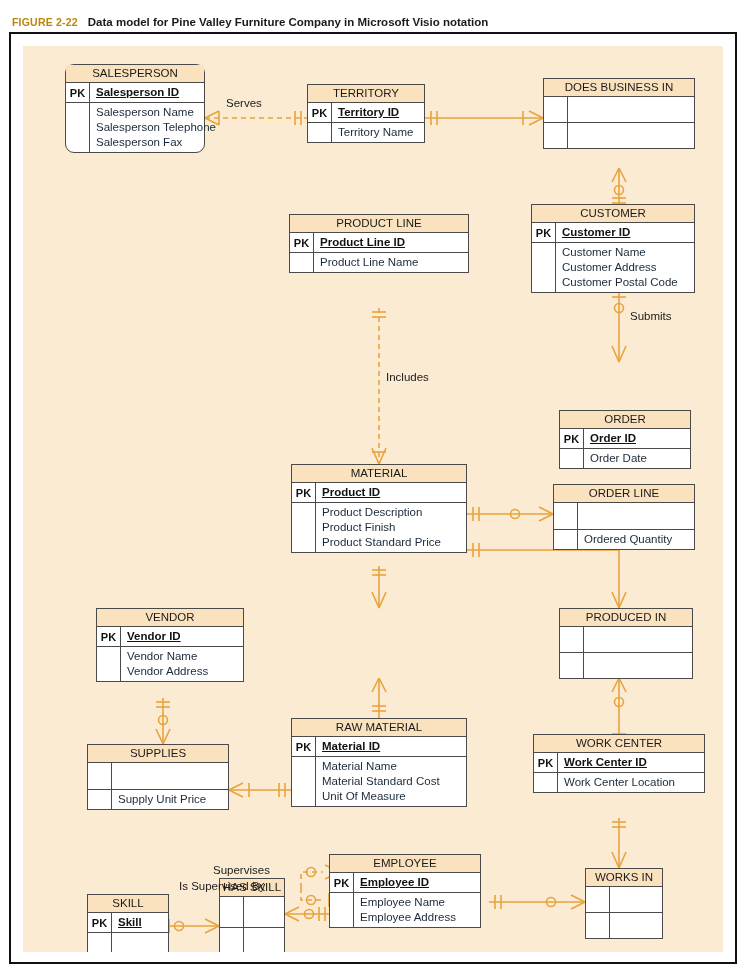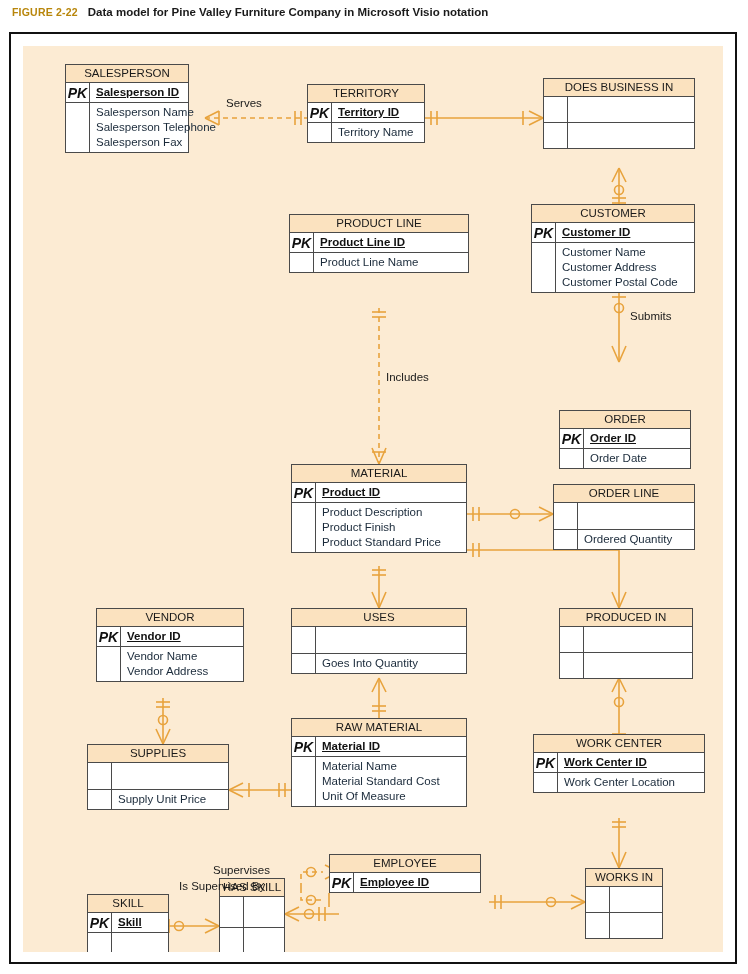--- a/index.html
+++ b/index.html
@@ -2,21 +2,21 @@
 <html><head>
 <meta charset="utf-8">
 <style>
   html,body{margin:0;padding:0;background:#ffffff;}
   body{width:748px;height:974px;position:relative;
        font-family:"Liberation Sans","DejaVu Sans",sans-serif;
        -webkit-font-smoothing:antialiased;}
 
   
   #figure-caption{position:absolute;left:12px;top:6px;width:724px;height:22px;
-      display:flex;align-items:flex-start;gap:10px;white-space:nowrap;}
+      display:flex;align-items:flex-end;gap:10px;white-space:nowrap;}
   #figure-caption .fig-num{color:#b8860b;font-weight:bold;font-size:10.5px;
       letter-spacing:.2px;}
   #figure-caption .fig-title{color:#1a1a1a;font-weight:bold;font-size:11.5px;}
 
   
   #diagram-frame{position:absolute;left:9px;top:32px;width:728px;height:932px;
       border:2px solid #111;background:#ffffff;box-sizing:border-box;}
   #diagram-canvas{position:absolute;left:12px;top:12px;right:12px;bottom:10px;
       background:#fcebd3;overflow:hidden;}
 
@@ -26,21 +26,21 @@
   
   .entity{position:absolute;border:1px solid #4a4a4a;background:#ffffff;
       box-sizing:border-box;z-index:5;}
   .entity .ent-head{height:17px;line-height:17px;background:#fbe2bf;
       border-bottom:1px solid #4a4a4a;text-align:center;font-size:11.5px;
       color:#1a1a1a;white-space:nowrap;overflow:hidden;}
   .entity .ent-sec{display:flex;border-bottom:1px solid #4a4a4a;}
   .entity .ent-sec:last-child{border-bottom:none;}
   .entity .pk-col{width:23px;min-width:23px;border-right:1px solid #4a4a4a;
       display:flex;align-items:center;justify-content:center;
-      font-size:14px;font-weight:bold;color:#111;font-style:italic;}
+      font-size:11px;font-weight:bold;color:#111;}
   .entity .attr-col{flex:1;padding:2px 0 2px 6px;box-sizing:border-box;}
   .entity .attr{font-size:11.5px;line-height:15px;color:#1a2a3a;
       white-space:nowrap;}
   .entity .attr.key{font-weight:bold;color:#111;text-decoration:underline;}
   .entity .attr.blank{color:transparent;}
   
   .entity.assoc .pk-col{width:23px;}
 
   
   .rel-label{position:absolute;font-size:11.5px;color:#1a1a1a;
@@ -198,21 +198,21 @@
         <line x1="262" y1="868" x2="316" y2="868"></line>
         <path d="M262,868 L276,861 M262,868 L276,875"></path>
         <circle cx="286" cy="868" r="4.5"></circle>
         <line x1="296" y1="861" x2="296" y2="875"></line>
         <line x1="302" y1="861" x2="302" y2="875"></line>
       </g>
 
     </g>
   </svg>
 
-  <div class="entity" style="left:42px;top:18px;width:124px;">
+  <div class="entity" style="left:42px;top:18px;width:140px;border-radius:9px;">
     <div class="ent-head">SALESPERSON</div>
     <div class="ent-sec">
       <div class="pk-col">PK</div>
       <div class="attr-col">
         <div class="attr key">Salesperson ID</div>
       </div>
     </div>
     <div class="ent-sec">
       <div class="pk-col"></div>
       <div class="attr-col">
@@ -349,35 +349,20 @@
     </div>
     <div class="ent-sec">
       <div class="pk-col"></div>
       <div class="attr-col">
         <div class="attr">Vendor Name</div>
         <div class="attr">Vendor Address</div>
       </div>
     </div>
   </div>
 
-  <div class="entity assoc" style="left:268px;top:562px;width:176px;">
-    <div class="ent-head">USES</div>
-    <div class="ent-sec" style="height:26px;">
-      <div class="pk-col"></div>
-      <div class="attr-col">
-        <div class="attr key blank">&nbsp;</div>
-      </div>
-    </div>
-    <div class="ent-sec">
-      <div class="pk-col"></div>
-      <div class="attr-col">
-        <div class="attr">Goes Into Quantity</div>
-      </div>
-    </div>
-  </div>
 
   <div class="entity assoc" style="left:536px;top:562px;width:134px;">
     <div class="ent-head">PRODUCED IN</div>
     <div class="ent-sec" style="height:25px;">
       <div class="pk-col"></div>
       <div class="attr-col">
         <div class="attr key blank">&nbsp;</div>
       </div>
     </div>
     <div class="ent-sec" style="height:25px;">
@@ -439,20 +424,27 @@
   </div>
 
   <div class="entity" style="left:306px;top:808px;width:152px;">
     <div class="ent-head">EMPLOYEE</div>
     <div class="ent-sec">
       <div class="pk-col">PK</div>
       <div class="attr-col">
         <div class="attr key">Employee ID</div>
       </div>
     </div>
+    <div class="ent-sec">
+      <div class="pk-col"></div>
+      <div class="attr-col">
+        <div class="attr">Employee Name</div>
+        <div class="attr">Employee Address</div>
+      </div>
+    </div>
   </div>
 
   <div class="entity assoc" style="left:562px;top:822px;width:78px;">
     <div class="ent-head">WORKS IN</div>
     <div class="ent-sec" style="height:25px;">
       <div class="pk-col"></div>
       <div class="attr-col">
         <div class="attr key blank">&nbsp;</div>
       </div>
     </div>

